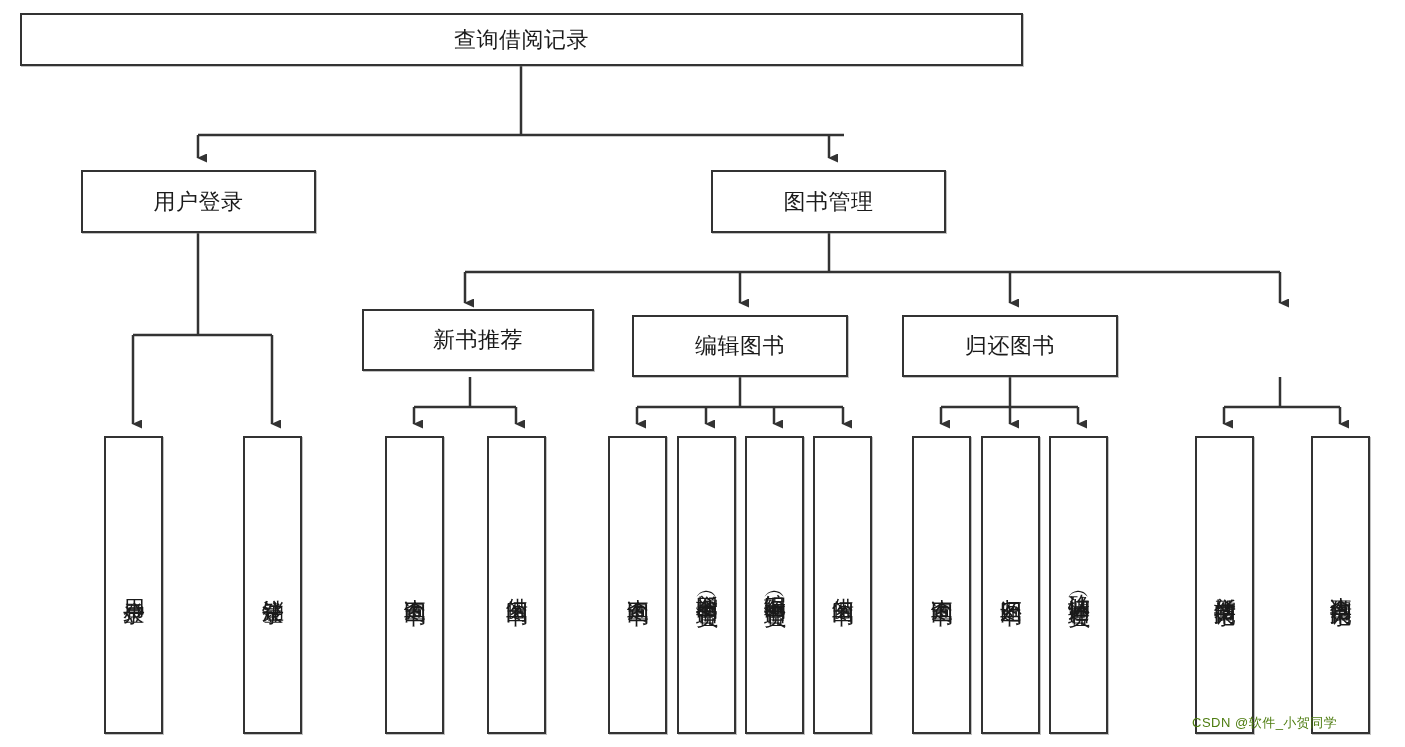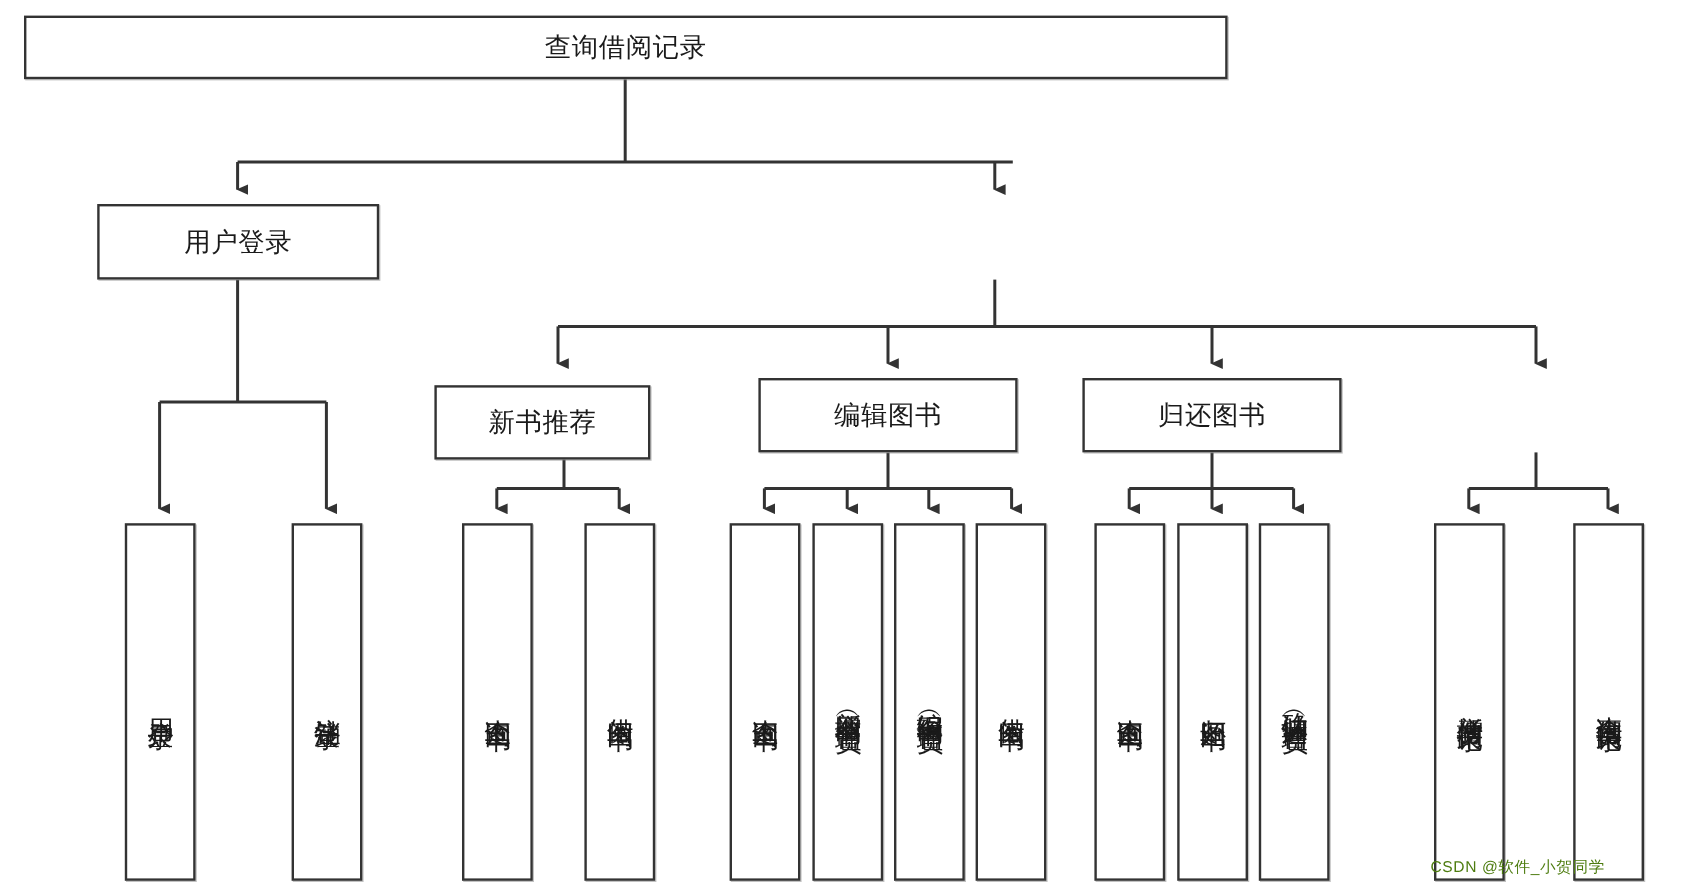--- a/index.html
+++ b/index.html
@@ -128,22 +128,25 @@
     </g>
   </svg>
 
   <div class="node node-root" style="left:20px; top:13px; width:1003px; height:53px;">
     <span class="node-label">查询借阅记录</span>
   </div>
 
   <div class="node node-h" style="left:81px; top:170px; width:235px; height:63px;">
     <span class="node-label">用户登录</span>
   </div>
-
-  <div class="node node-h" style="left:362px; top:321px; width:180px; height:62px;justify-content:center;">
+  <div class="node node-h" style="left:711px; top:170px; width:235px; height:63px;">
+    <span class="node-label">图书管理</span>
+  </div>
+
+  <div class="node node-h" style="left:362px; top:309px; width:232px; height:62px;justify-content:center;">
     <span class="node-label">新书推荐</span>
   </div>
   <div class="node node-h" style="left:632px; top:315px; width:216px; height:62px;">
     <span class="node-label">编辑图书</span>
   </div>
   <div class="node node-h" style="left:902px; top:315px; width:216px; height:62px;">
     <span class="node-label">归还图书</span>
   </div>
 
   <div class="node node-v" style="left:104px; top:436px; width:59px; height:298px;">

